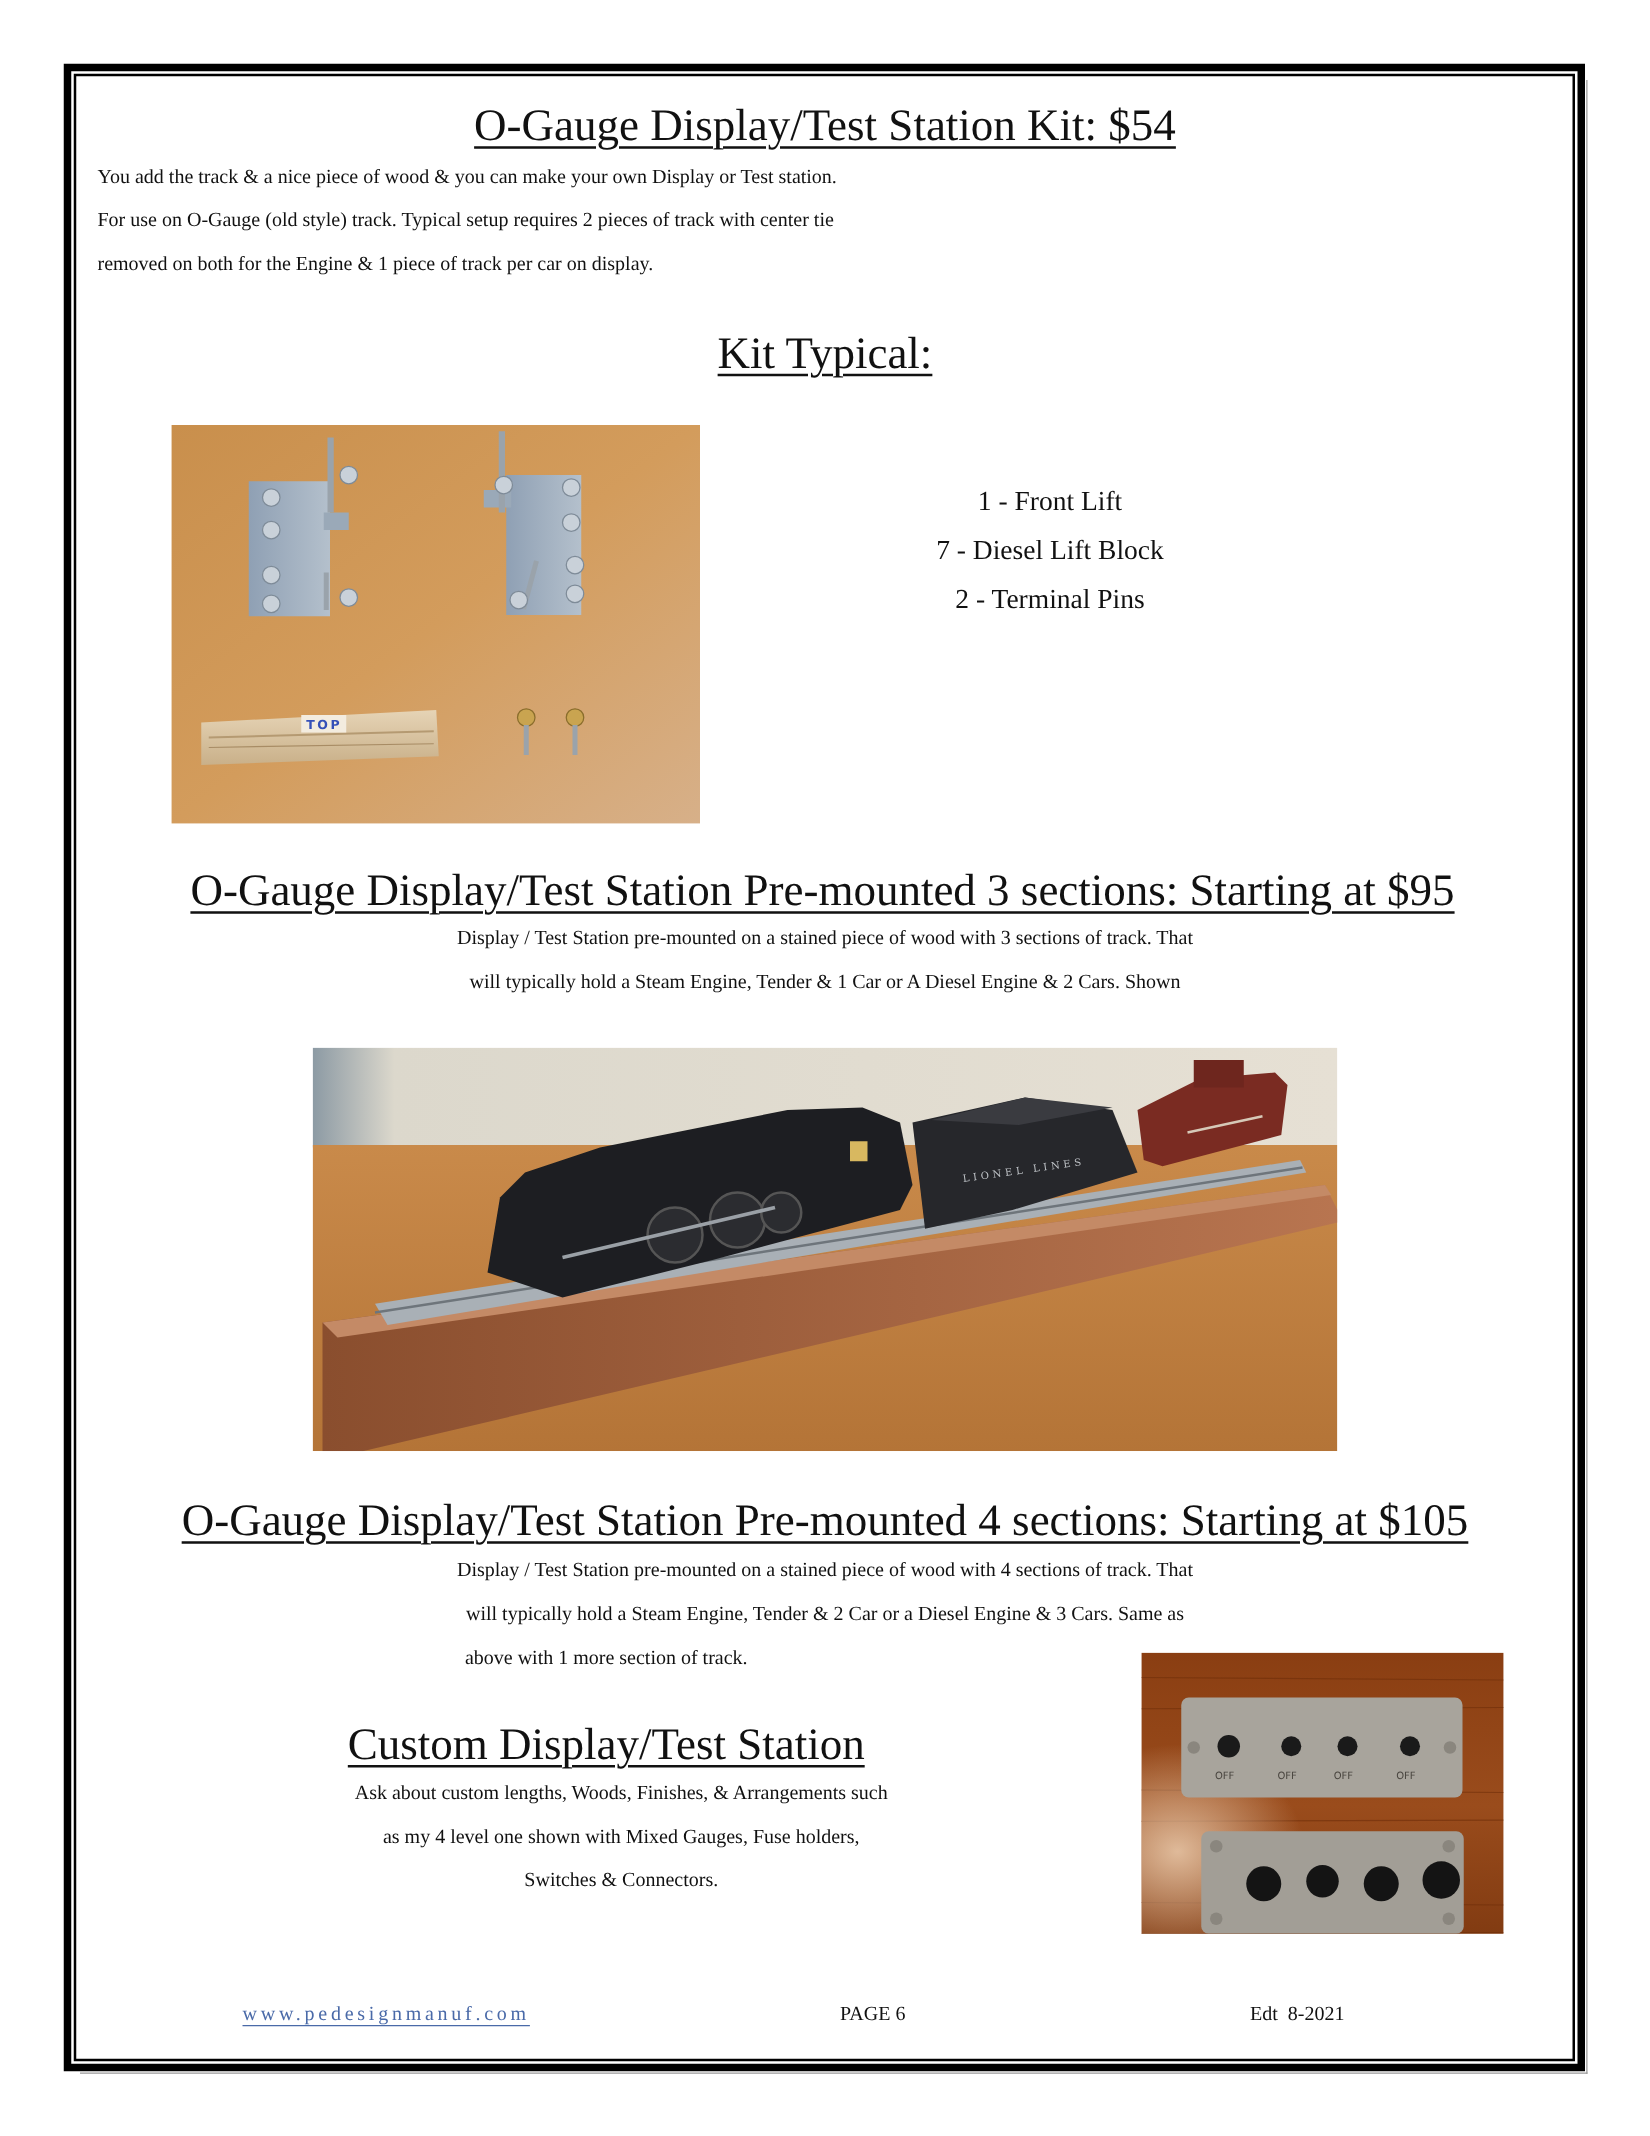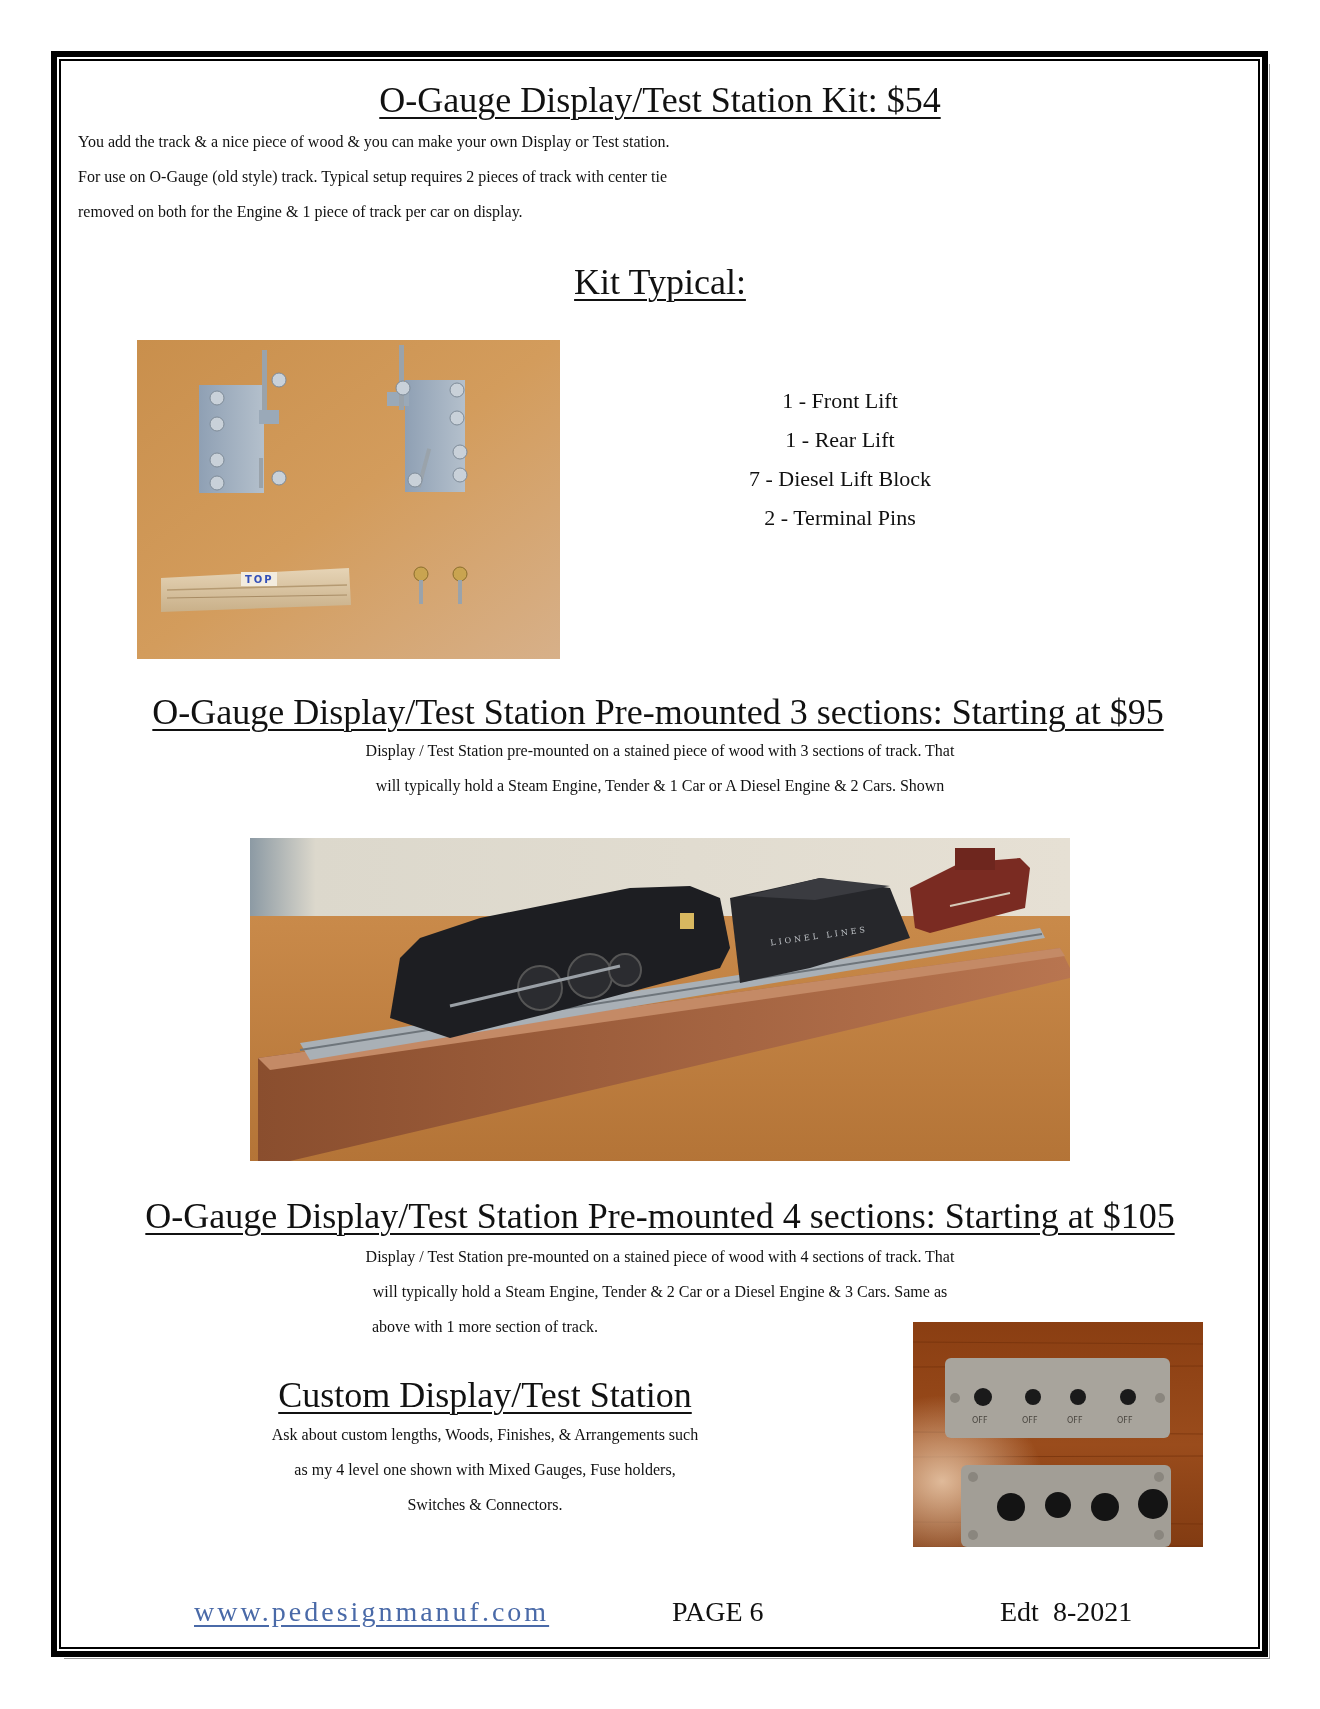--- a/index.html
+++ b/index.html
@@ -11,21 +11,21 @@
          border-right: 1px solid #999; border-bottom: 1px solid #999; pointer-events: none; }
   .frame-inner { position: absolute; left: 59px; top: 59px; width: 1201px; height: 1590px;
          border: 2px solid #000; box-sizing: border-box; }
   .abs { position: absolute; }
   .center { text-align: center; }
   .title { font-size: 36px; text-decoration: underline; text-decoration-thickness: 2px;
            text-underline-offset: 5px; white-space: nowrap; line-height: 40px; }
   .body { font-size: 16px; line-height: 35px; }
   .kit-list { font-size: 22px; line-height: 39px; text-align: center; }
   .photo { position: absolute; overflow: hidden; }
-  .footer { font-size: 28px; line-height: 30px; white-space: nowrap; }
+  .footer { font-size: 16px; line-height: 30px; white-space: nowrap; }
   .url { color: #4a6aa8; letter-spacing: 3px; text-decoration: underline; text-underline-offset: 4px; }
 </style>
 </head>
 <body>
 
 <div class="frame-outer"></div>
 <div class="frame-inner"></div>
 
 <div class="abs center title" style="left:60px; width:1200px; top:80px;">
   <span>O-Gauge Display/Test Station Kit: $54</span>
@@ -88,21 +88,20 @@
 
     <circle cx="284" cy="234" r="7" fill="#c9a450" stroke="#8a6d2c"></circle>
     <rect x="282" y="240" width="4" height="24" fill="#9aa3ab"></rect>
     <circle cx="323" cy="234" r="7" fill="#c9a450" stroke="#8a6d2c"></circle>
     <rect x="321" y="240" width="4" height="24" fill="#9aa3ab"></rect>
   </svg>
 </div>
 
 <div class="abs kit-list" style="left:640px; width:400px; top:381px;">
   <div>1 - Front Lift</div>
-  <div>1 - Rear Lift</div>
   <div>7 - Diesel Lift Block</div>
   <div>2 - Terminal Pins</div>
 </div>
 
 <div class="abs center title" style="left:60px; width:1196px; top:692px;">
   <span>O-Gauge Display/Test Station Pre-mounted 3 sections: Starting at $95</span>
 </div>
 <div class="abs body center" style="left:60px; width:1200px; top:733px;">
   <div>Display / Test Station pre-mounted on a stained piece of wood with 3 sections of track. That</div>
   <div>will typically hold a Steam Engine, Tender &amp; 1 Car or A Diesel Engine &amp; 2 Cars. Shown</div>
@@ -157,21 +156,21 @@
   <div>Display / Test Station pre-mounted on a stained piece of wood with 4 sections of track. That</div>
   <div>will typically hold a Steam Engine, Tender &amp; 2 Car or a Diesel Engine &amp; 3 Cars. Same as</div>
 </div>
 <div class="abs body center" style="left:60px; width:850px; top:1309px;">
   <div>above with 1 more section of track.</div>
 </div>
 
 <div class="abs center title" style="left:60px; width:850px; top:1375px;">
   <span>Custom Display/Test Station</span>
 </div>
-<div class="abs body center" style="left:60px; width:850px; top:1417px;font-family:Liberation Serif, serif;">
+<div class="abs body center" style="left:72px; width:850px; top:1417px;font-family:Liberation Serif, serif;">
   <div>Ask about custom lengths, Woods, Finishes, &amp; Arrangements such</div>
   <div>as my 4 level one shown with Mixed Gauges, Fuse holders,</div>
   <div>Switches &amp; Connectors.</div>
 </div>
 
 <div class="photo" style="left:913px; top:1322px; width:290px; height:225px;">
   <svg width="290" height="245" viewBox="0 0 290 245">
     <defs>
       <linearGradient id="wood3" x1="0" y1="0" x2="0" y2="1">
         <stop offset="0" stop-color="#8a3e12"></stop>

